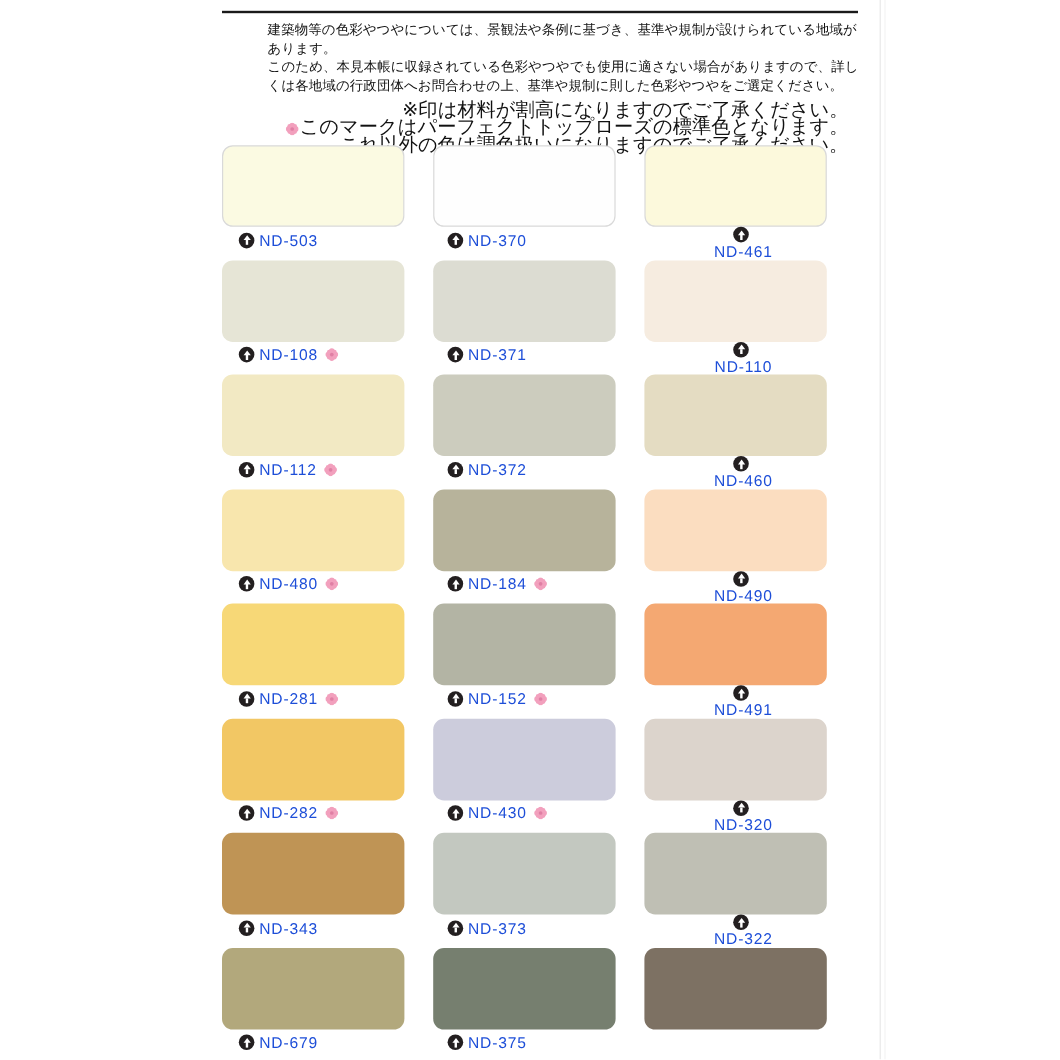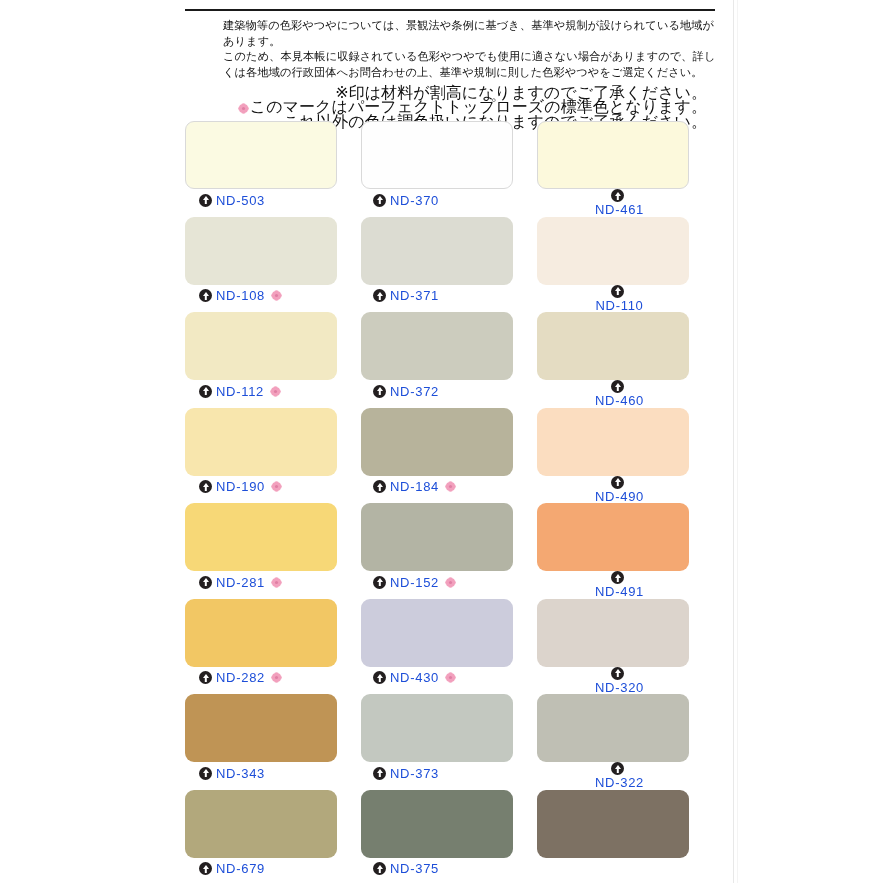--- a/index.html
+++ b/index.html
@@ -341,21 +341,21 @@
                 <circle cx="12" cy="12" r="3.4" fill="#e07fa4"></circle>
               </svg></span>
           </div>
         </div>
       </div>
       <div class="row">
         <div class="cell">
           <div class="swatch" style="background: rgb(248, 230, 173);"></div>
           <div class="label">
             <span class="arrow-icon"></span>
-            <span class="code">ND-190</span>
+            <span class="code">ND-480</span>
             <span class="rose"><svg width="11" height="11" viewBox="0 0 24 24" aria-hidden="true">
                 <g fill="#f2a0bd">
                   <circle cx="12" cy="5.6" r="5.1"></circle>
                   <circle cx="18.4" cy="12" r="5.1"></circle>
                   <circle cx="12" cy="18.4" r="5.1"></circle>
                   <circle cx="5.6" cy="12" r="5.1"></circle>
                   <circle cx="16.6" cy="7.4" r="4.3"></circle>
                   <circle cx="16.6" cy="16.6" r="4.3"></circle>
                   <circle cx="7.4" cy="16.6" r="4.3"></circle>
                   <circle cx="7.4" cy="7.4" r="4.3"></circle>

